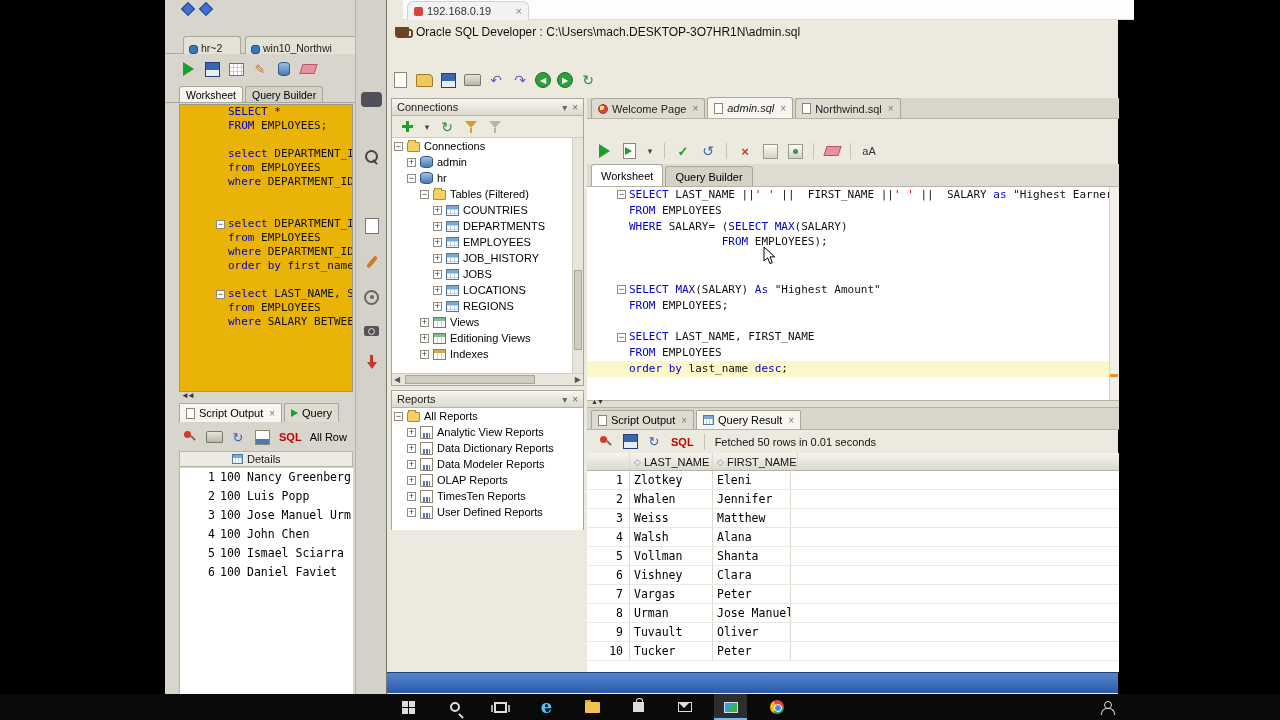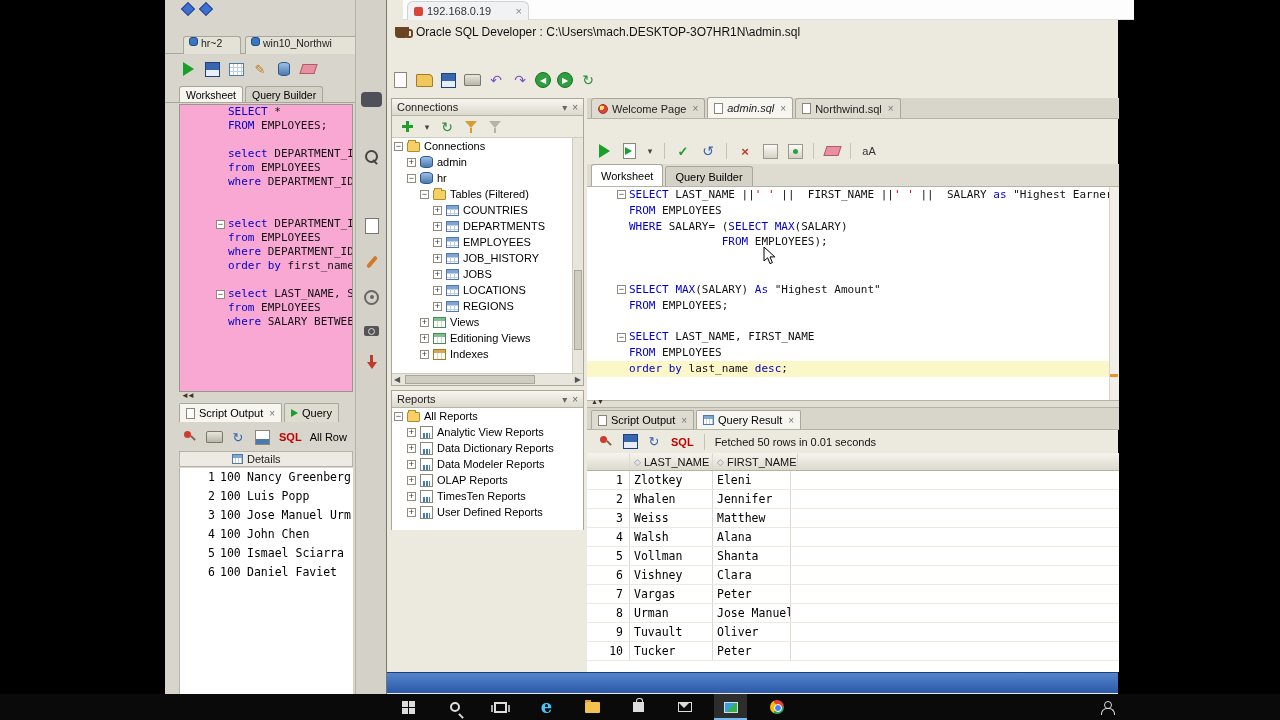--- a/index.html
+++ b/index.html
@@ -3,27 +3,27 @@
 <meta charset="utf-8">
 <style>
 *{margin:0;padding:0;box-sizing:border-box}
 html,body{width:1280px;height:720px;background:#000;overflow:hidden;font-family:"Liberation Sans",sans-serif}
 .stage{position:relative;width:1280px;height:720px;background:#000}
 
 
 .bg-window{position:absolute;left:165px;top:0;width:190px;height:694px;background:#d8d5cc;overflow:hidden}
 .gem{position:absolute;top:4px;width:10px;height:10px;background:#3f6fd0;border:1px solid #23448c;transform:rotate(45deg)}
 .bgw-tabs{position:absolute;left:0;top:36px;width:100%;height:18px;border-bottom:1px solid #a9a69a}
-.bgw-tab{position:absolute;top:0;height:18px;background:#e4e1d6;border:1px solid #a9a69a;border-bottom:none;border-radius:3px 3px 0 0;font-size:10.5px;display:flex;align-items:flex-start;gap:3px;padding:0 5px;color:#222;overflow:hidden;white-space:nowrap}
+.bgw-tab{position:absolute;top:0;height:18px;background:#e4e1d6;border:1px solid #a9a69a;border-bottom:none;border-radius:3px 3px 0 0;font-size:10.5px;display:flex;align-items:flex-end;gap:3px;padding:0 5px;color:#222;overflow:hidden;white-space:nowrap}
 .mini-db{width:9px;height:9px;background:#3a77c0;border:1px solid #1d4c86;border-radius:3px;flex:0 0 9px}
 .bgw-toolbar{position:absolute;left:14px;top:58px;height:22px;display:flex;gap:6px;align-items:center}
 .bgw-wtabs{position:absolute;left:0;top:86px;width:100%;height:17px;border-bottom:1px solid #a9a69a;display:flex;align-items:flex-end;padding-left:14px;gap:2px;font-size:10.5px}
 .bgw-wtab{height:16px;padding:0 6px;display:flex;align-items:center;background:#d4d1c6;border:1px solid #a9a69a;border-bottom:none;border-radius:3px 3px 0 0}
 .bgw-wtab.active{background:#f7f5ef}
-.bgw-editor{position:absolute;left:14px;top:104px;width:174px;height:288px;background:#f9a8d4;border:1px solid #9a978b;overflow:hidden;font-family:"DejaVu Sans Mono",monospace;font-size:11px}
+.bgw-editor{position:absolute;left:14px;top:104px;width:174px;height:288px;background:#eab308;border:1px solid #9a978b;overflow:hidden;font-family:"DejaVu Sans Mono",monospace;font-size:11px}
 .bgw-editor .cl{height:14px;line-height:14px}
 .bgw-editor .cg{flex:0 0 48px}
 .bgw-split{position:absolute;left:16px;top:391px;font-size:8px;color:#40322a;letter-spacing:-2px}
 .bgw-btabs{position:absolute;left:14px;top:402px;height:20px;display:flex;align-items:flex-end;gap:2px;width:176px;overflow:hidden}
 .bgw-btoolbar{position:absolute;left:16px;top:427px;height:20px;display:flex;align-items:center;gap:8px;font-size:11px}
 .bgw-details{position:absolute;left:14px;top:451px;width:174px;height:16px;background:#eceae2;border:1px solid #b5b2a6;display:flex;align-items:center;gap:4px;padding-left:52px;font-size:11px;color:#222}
 .bgw-grid{position:absolute;left:14px;top:468px;width:174px;height:226px;background:#fff;border-left:1px solid #b5b2a6;font-family:"DejaVu Sans Mono",monospace;font-size:11.5px;overflow:hidden}
 .bgr{height:19px;line-height:19px;display:flex;white-space:nowrap}
 .bn{width:40px;text-align:right;padding-right:5px}
 .bv{width:27px}

